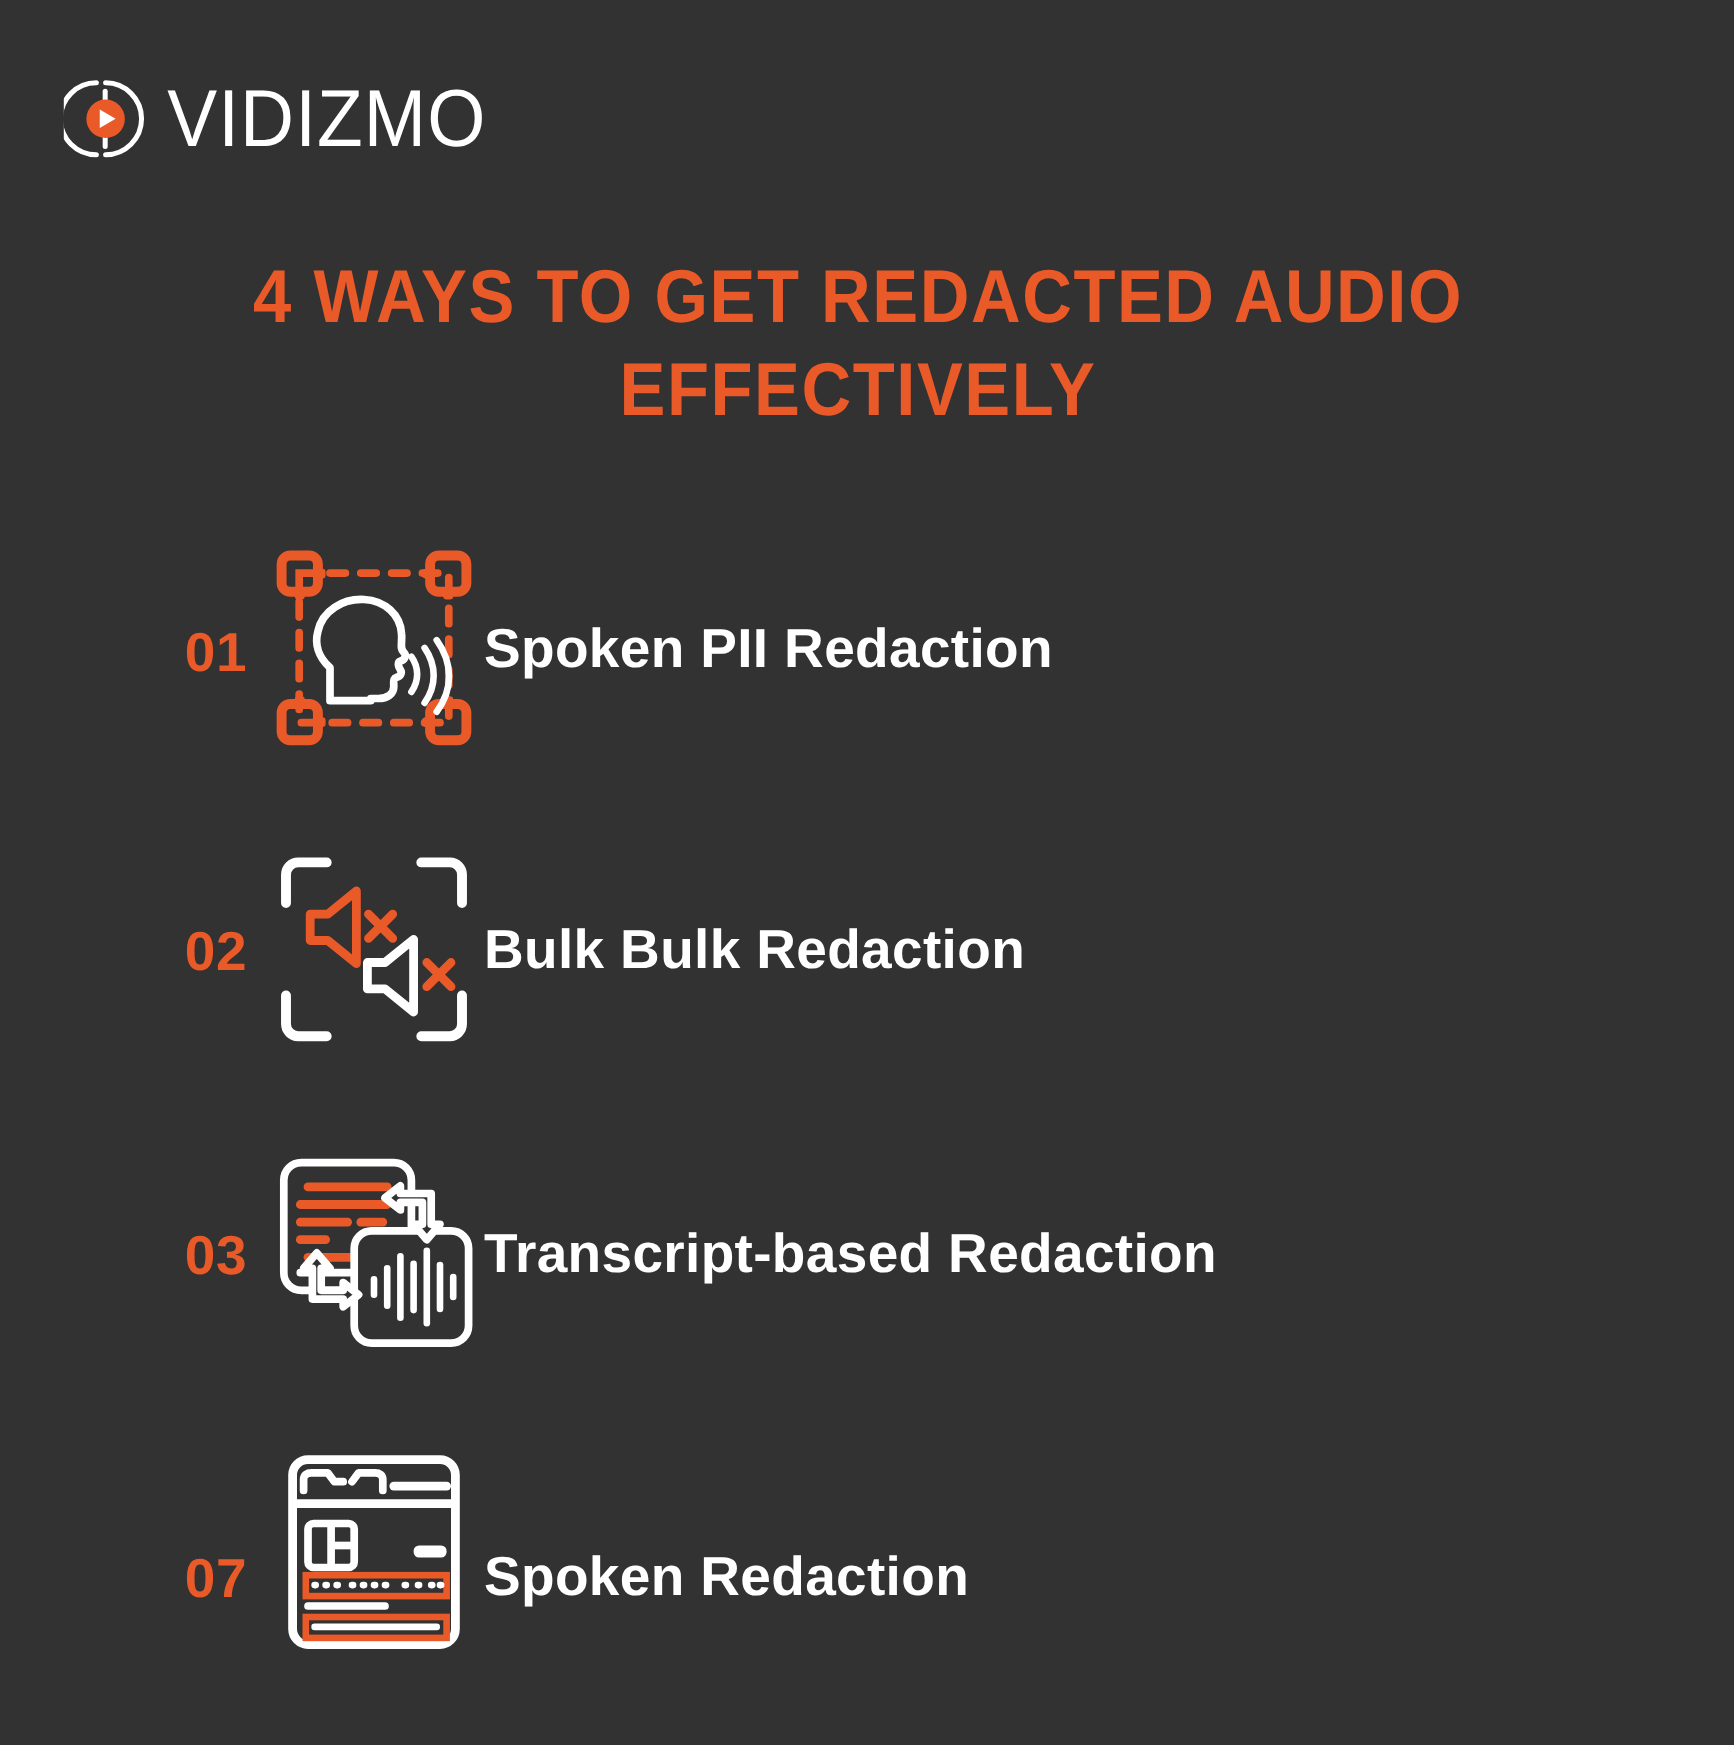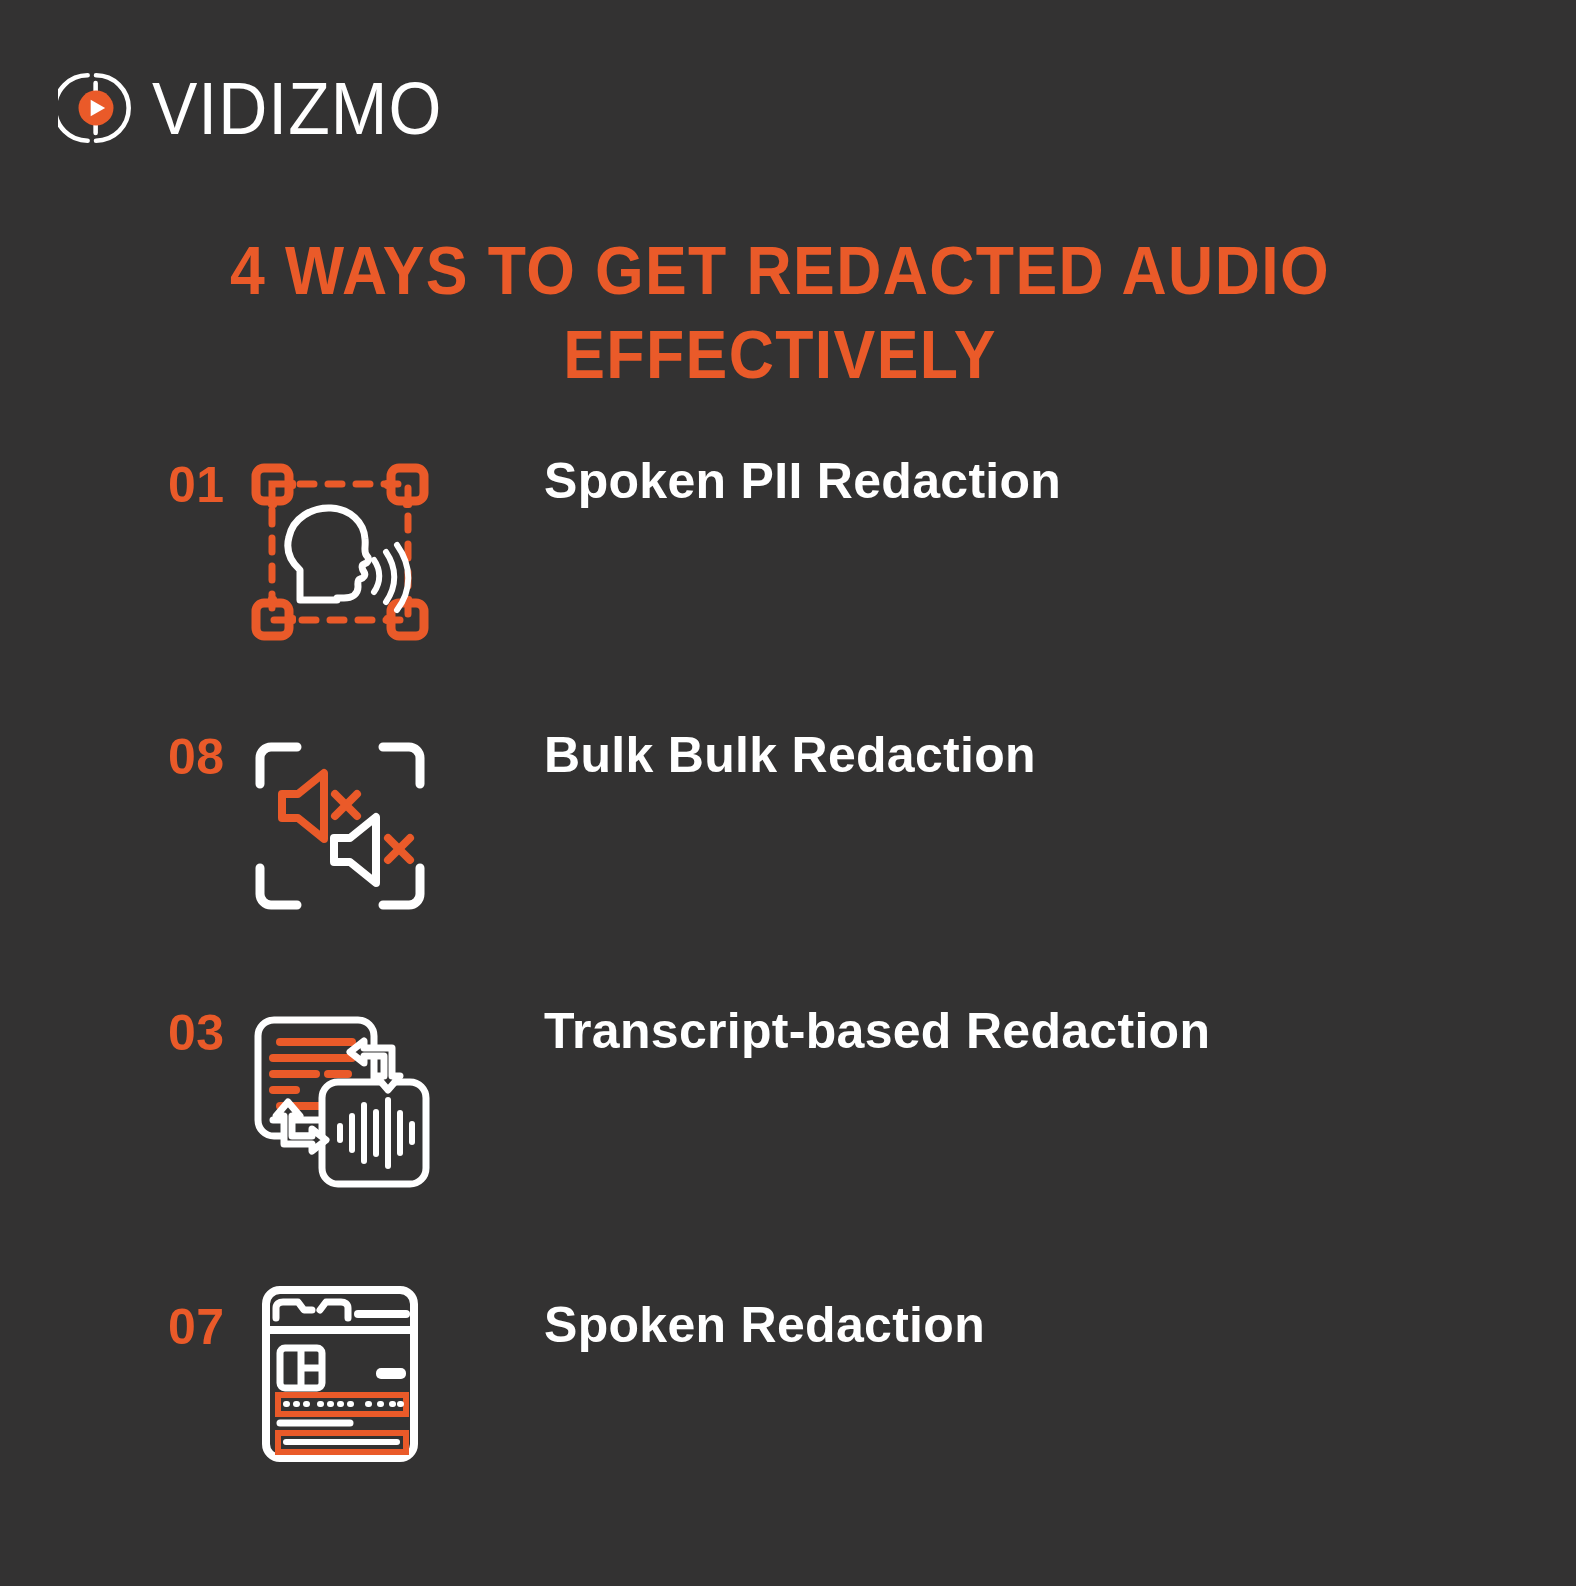--- a/index.html
+++ b/index.html
@@ -61,21 +61,21 @@
   .rows {
     position: absolute;
     left: 0;
     top: 452px;
     width: 1576px;
   }
   .row {
     position: relative;
     height: 274px;
     display: flex;
-    align-items: flex-start;
+    align-items: center;
   }
   .row-num {
     width: 232px;
     padding-left: 168px;
     color: #EA5A29;
     font-size: 50px;
     font-weight: 700;
     letter-spacing: 0.5px;
     flex: none;
     font-family: "Liberation Sans", sans-serif;
@@ -84,21 +84,20 @@
     width: 200px;
     height: 200px;
     flex: none;
     display: flex;
     align-items: center;
     justify-content: center;
     margin-left: 8px;
   }
   .row-icon svg { display: block; }
   .row-label {
-    margin-left: 104px;
     color: #ffffff;
     font-size: 50px;
     font-weight: 700;
     letter-spacing: 0.3px;
     white-space: nowrap;
     font-family: "Liberation Sans", sans-serif;
   }
 
   
   .row.r1 .row-num { transform: translateY(4px); }
@@ -169,21 +168,21 @@
 
           <path d="M 134 108 C 141 118 141 130 134 140" fill="none" stroke="#ffffff" stroke-width="6" stroke-linecap="round"></path>
           <path d="M 146 100 C 157 116 157 134 146 150" fill="none" stroke="#ffffff" stroke-width="6" stroke-linecap="round"></path>
           <path d="M 157 93 C 172 114 172 138 157 158" fill="none" stroke="#ffffff" stroke-width="6" stroke-linecap="round"></path>
         </svg>
       </div>
       <div class="row-label">Spoken PII Redaction</div>
     </div>
 
     <div class="row r2">
-      <div class="row-num">08</div>
+      <div class="row-num">02</div>
       <div class="row-icon">
         <svg width="200" height="200" viewBox="0 0 200 200">
 
           <g fill="none" stroke="#ffffff" stroke-width="9" stroke-linecap="round" stroke-linejoin="round">
             <path d="M 20 58 L 20 32 C 20 26 25 21 31 21 L 57 21"></path>
             <path d="M 143 21 L 169 21 C 175 21 180 26 180 32 L 180 58"></path>
             <path d="M 20 142 L 20 168 C 20 174 25 179 31 179 L 57 179"></path>
             <path d="M 143 179 L 169 179 C 175 179 180 174 180 168 L 180 142"></path>
           </g>
 

